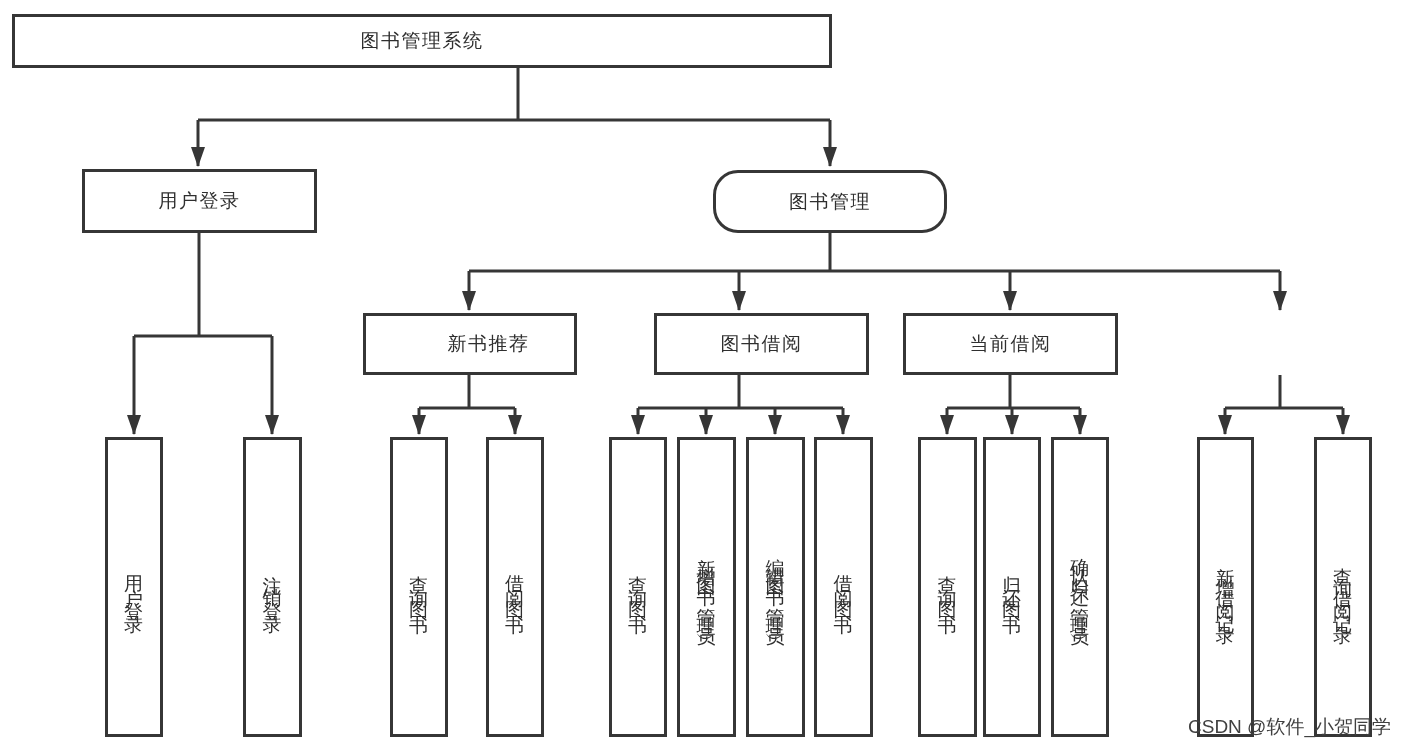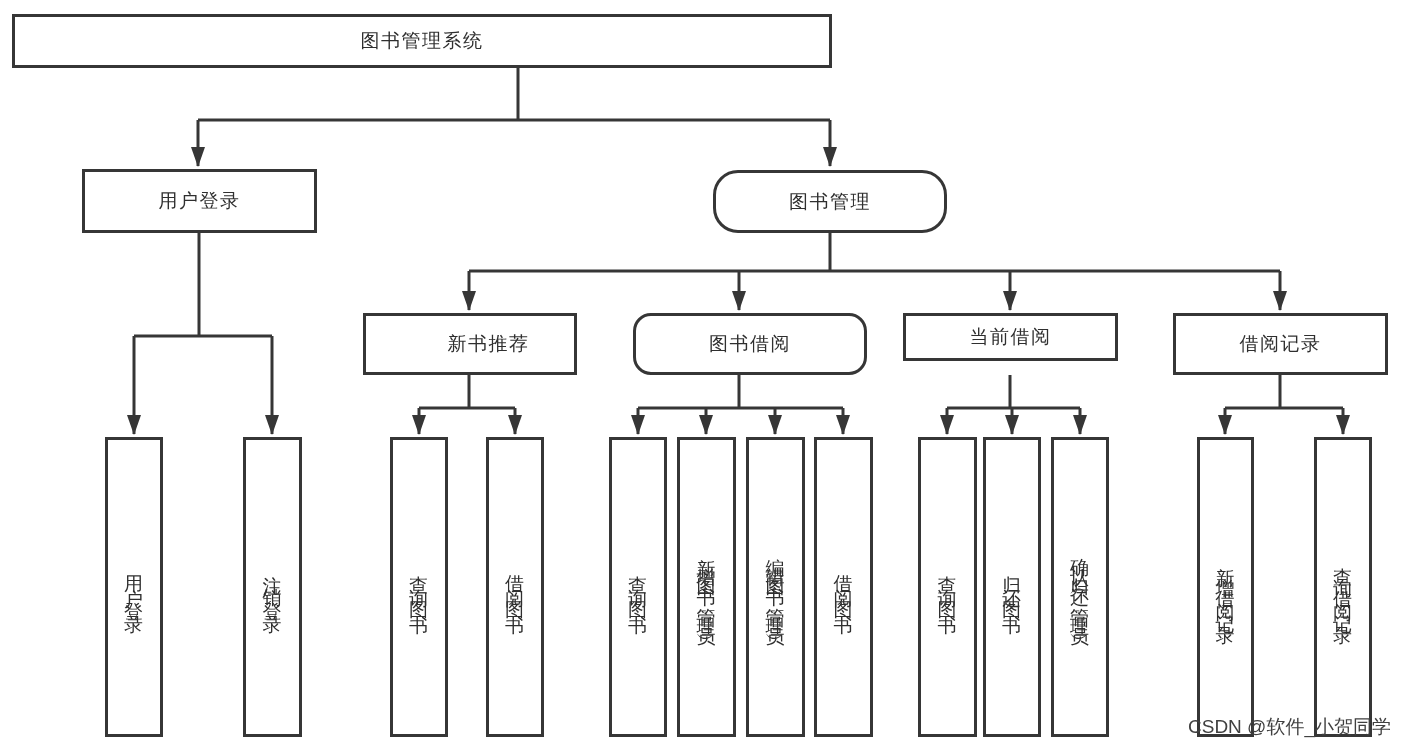--- a/index.html
+++ b/index.html
@@ -87,23 +87,22 @@
       <line x1="1343" y1="408" x2="1343" y2="434" marker-end="url(#arrow)"></line>
     </g>
   </svg>
 
   <div class="box h" style="left:12px;top:14px;width:820px;height:54px;">图书管理系统</div>
 
   <div class="box h" style="left:82px;top:169px;width:235px;height:64px;">用户登录</div>
   <div class="box h" style="left:713px;top:170px;width:234px;height:63px;border-radius:25px;">图书管理</div>
 
   <div class="box h" style="left:363px;top:313px;width:214px;height:62px;padding-left:37px;">新书推荐</div>
-  <div class="box h" style="left:633px;top:313px;width:234px;height:62px;border-radius:18px;">图书借阅</div>
-  <div class="box h" style="left:903px;top:313px;width:215px;height:48px;">当前借阅</div>
-  <div class="box h" style="left:1173px;top:313px;width:215px;height:62px;">借阅记录</div>
+  <div class="box h" style="left:654px;top:313px;width:215px;height:62px;">图书借阅</div>
+  <div class="box h" style="left:903px;top:313px;width:215px;height:62px;">当前借阅</div>
 
   <div class="box v" style="left:105px;top:437px;width:58px;height:300px;">用户登录</div>
   <div class="box v" style="left:243px;top:437px;width:59px;height:300px;">注销登录</div>
 
   <div class="box v" style="left:390px;top:437px;width:58px;height:300px;">查询图书</div>
   <div class="box v" style="left:486px;top:437px;width:58px;height:300px;">借阅图书</div>
 
   <div class="box v" style="left:609px;top:437px;width:58px;height:300px;">查询图书</div>
   <div class="box v len9" style="left:677px;top:437px;width:59px;height:300px;">新增图书（管理员）</div>
   <div class="box v len9" style="left:746px;top:437px;width:59px;height:300px;">编辑图书（管理员）</div>

